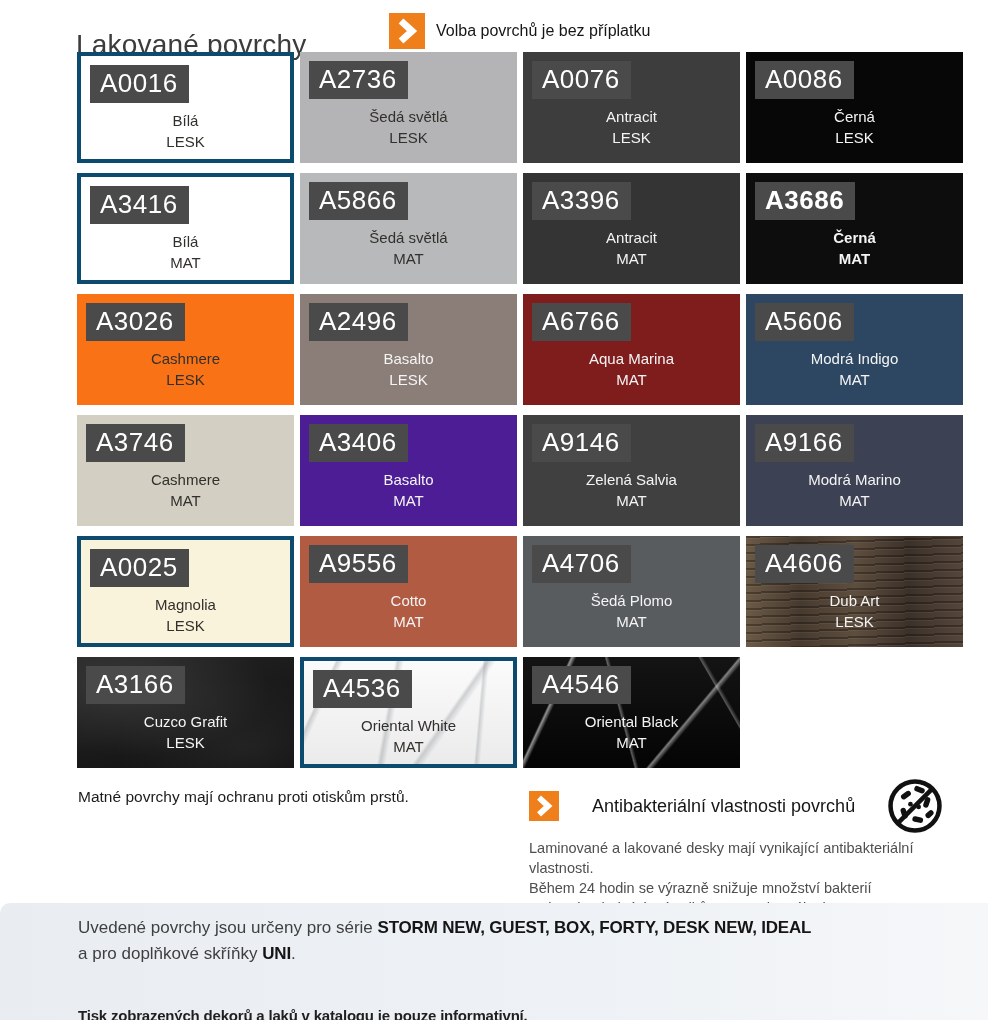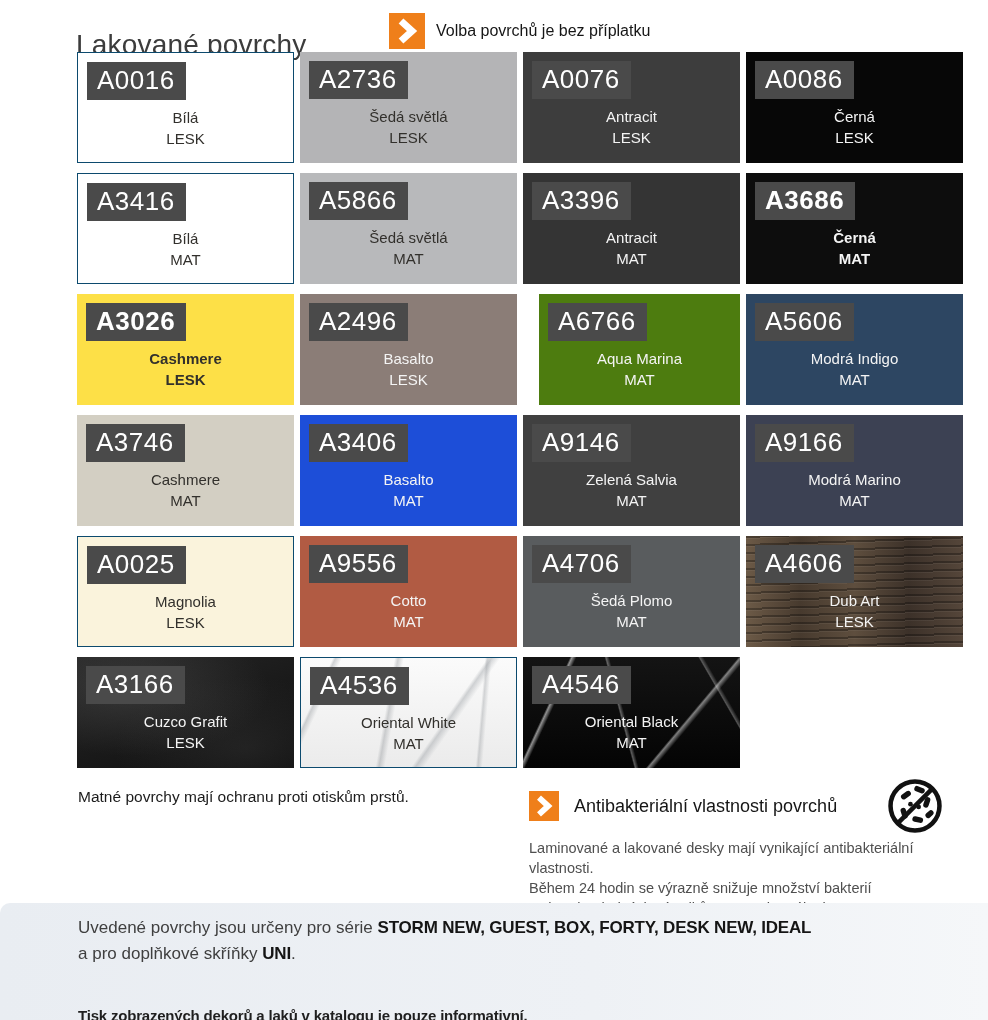--- a/index.html
+++ b/index.html
@@ -14,21 +14,21 @@
   .promo-note{position:absolute;left:389px;top:13px;display:flex;align-items:center;gap:11px;}
   .arrow-box{width:36px;height:36px;display:block;}
   .promo-note .label{font-size:16px;color:#161616;}
 
   .swatch-grid{
     position:absolute;left:77px;top:52px;width:886px;
     display:grid;grid-template-columns:repeat(4,217px);grid-auto-rows:111px;
     column-gap:6px;row-gap:10px;
   }
   .swatch{position:relative;box-sizing:border-box;}
-  .swatch.bordered{border:1px solid #0c4a6e;}
+  .swatch.bordered{border:4px solid #0c4a6e;}
   .swatch .code-badge{
     position:absolute;left:9px;top:9px;background:#4a4a4a;color:#ffffff;
     font-size:26px;line-height:1;padding:5px 11px 7px 10px;letter-spacing:0.5px;
   }
   .swatch .name{position:absolute;left:0;top:56px;width:100%;text-align:center;font-size:15px;}
   .swatch .finish{position:absolute;left:0;top:77px;width:100%;text-align:center;font-size:15px;}
   .swatch.dark-text .name,.swatch.dark-text .finish{color:#32302c;}
   .swatch.light-text .name,.swatch.light-text .finish{color:#f4f4f4;}
 
   
@@ -60,21 +60,21 @@
     background-image:
       linear-gradient(115deg, transparent 17.5%, rgba(255,255,255,0.55) 18.3%, transparent 20%),
       linear-gradient(75deg, transparent 45%, rgba(255,255,255,0.35) 45.6%, transparent 47%),
       linear-gradient(130deg, transparent 69.5%, rgba(255,255,255,0.48) 70.3%, transparent 72.3%),
       linear-gradient(60deg, transparent 85%, rgba(255,255,255,0.30) 85.5%, transparent 87%),
       linear-gradient(180deg,#141414,#040404);
   }
 
   .matte-note{position:absolute;left:78px;top:772px;font-size:15.5px;color:#1b1b1b;}
 
-  .antibacterial-head{position:absolute;left:529px;top:791px;display:flex;align-items:center;gap:15px;}
+  .antibacterial-head{position:absolute;left:529px;top:791px;display:flex;align-items:center;gap:33px;}
   .antibacterial-head .arrow-box{width:30px;height:30px;}
   .antibacterial-head .label{font-size:18px;color:#161616;}
   .no-bacteria{position:absolute;left:886px;top:777px;width:58px;height:58px;}
   .antibacterial-text{
     position:absolute;left:529px;top:838px;width:440px;
     font-size:14.5px;line-height:1.38;color:#4f4f4f;
   }
 
   .footer-band{
     position:absolute;left:0;top:903px;width:988px;height:117px;
@@ -132,46 +132,46 @@
     <div class="swatch light-text" style="background: rgb(52, 52, 52);">
     <span class="code-badge">A3396</span>
     <span class="name">Antracit</span>
     <span class="finish">MAT</span>
   </div>
     <div class="swatch light-text" style="background: rgb(13, 13, 13); font-weight: bold;">
     <span class="code-badge">A3686</span>
     <span class="name">Černá</span>
     <span class="finish">MAT</span>
   </div>
-    <div class="swatch dark-text" style="background: #fde047; font-weight: bold;">
+    <div class="swatch dark-text" style="background: #f97316;">
     <span class="code-badge">A3026</span>
     <span class="name">Cashmere</span>
     <span class="finish">LESK</span>
   </div>
     <div class="swatch light-text" style="background: rgb(139, 125, 119);">
     <span class="code-badge">A2496</span>
     <span class="name">Basalto</span>
     <span class="finish">LESK</span>
   </div>
-    <div class="swatch light-text" style="background: #4d7c0f; margin-left: 16px;">
+    <div class="swatch light-text" style="background: #7f1d1d;">
     <span class="code-badge">A6766</span>
     <span class="name">Aqua Marina</span>
     <span class="finish">MAT</span>
   </div>
     <div class="swatch light-text" style="background: rgb(45, 70, 98);">
     <span class="code-badge">A5606</span>
     <span class="name">Modrá Indigo</span>
     <span class="finish">MAT</span>
   </div>
     <div class="swatch dark-text" style="background: rgb(211, 207, 195);">
     <span class="code-badge">A3746</span>
     <span class="name">Cashmere</span>
     <span class="finish">MAT</span>
   </div>
-    <div class="swatch light-text" style="background: #1d4ed8;">
+    <div class="swatch light-text" style="background: #4c1d95;">
     <span class="code-badge">A3406</span>
     <span class="name">Basalto</span>
     <span class="finish">MAT</span>
   </div>
     <div class="swatch light-text" style="background: #404040;">
     <span class="code-badge">A9146</span>
     <span class="name">Zelená Salvia</span>
     <span class="finish">MAT</span>
   </div>
     <div class="swatch light-text" style="background: rgb(60, 65, 83);">

